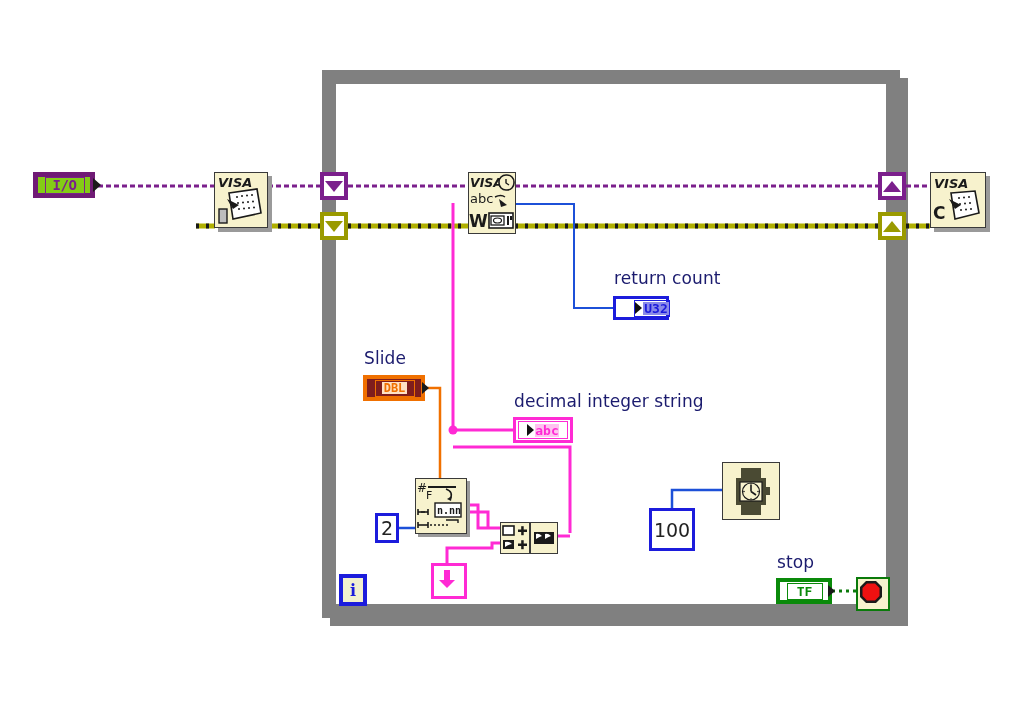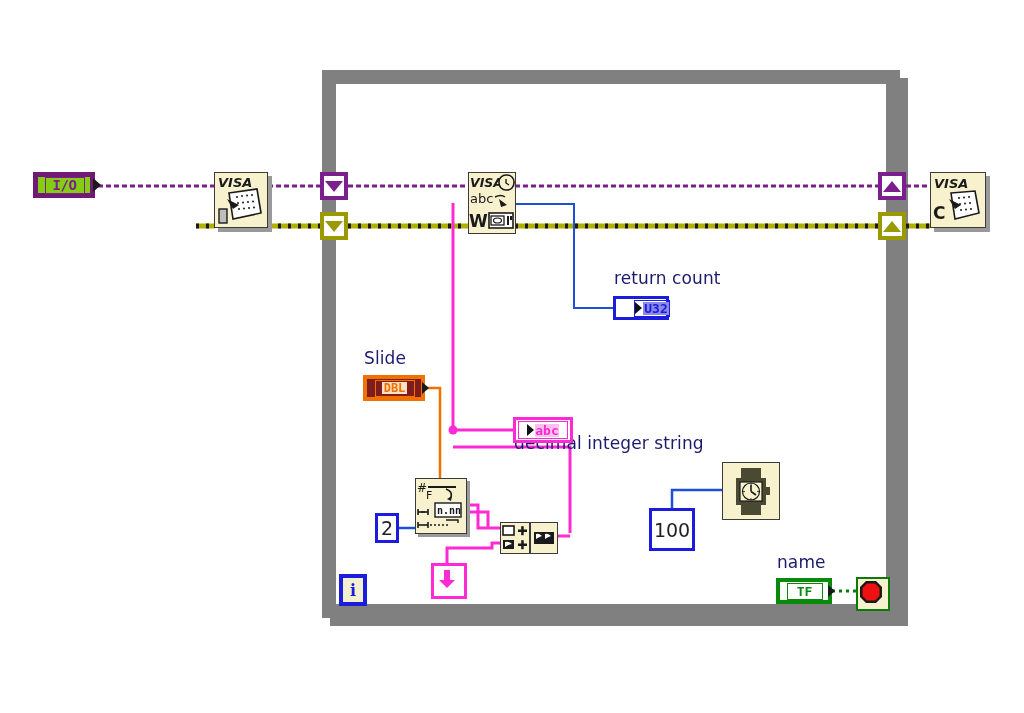--- a/index.html
+++ b/index.html
@@ -394,21 +394,21 @@
     <div class="term term-dbl">
       <div class="inner">
         <div class="box">
             <span class="txt">DBL</span>
           </div>
       </div>
     </div>
     <div class="arrow-r-blk" style="margin-left:-3px;"></div>
   </div>
 
-  <div class="abs label" style="left:514px; top:391px;margin-top:42px;">decimal integer string</div>
+  <div class="abs label" style="left:514px; top:391px;">decimal integer string</div>
   <div class="abs term term-abc" style="left:513px; top:417px;">
     <div class="inner">
       <div class="box">
         <span class="arrow-l-blk"></span>
         <span class="txt">abc</span>
       </div>
     </div>
   </div>
 
   <div class="abs" style="left:415px; top:478px; width:52px; height:56px;">
@@ -495,21 +495,21 @@
         <g fill="#1a1a1a">
           <circle cx="28" cy="21" r="0.8"></circle>
             <circle cx="35" cy="28.5" r="0.8"></circle>
           <circle cx="28" cy="36" r="0.8"></circle>
             <circle cx="21" cy="28.5" r="0.8"></circle>
         </g>
       </svg>
     </div>
   </div>
 
-  <div class="abs label" style="left:777px; top:552px;">name</div>
+  <div class="abs label" style="left:777px; top:552px;">stop</div>
   <div class="abs" style="left:776px; top:578px; display:flex; align-items:center;">
     <div class="term term-tf">
       <div class="inner">
         <div class="box">
             <span class="txt">TF</span>
           </div>
       </div>
     </div>
     <div class="arrow-r-blk" style="margin-left:-4px;"></div>
   </div>

